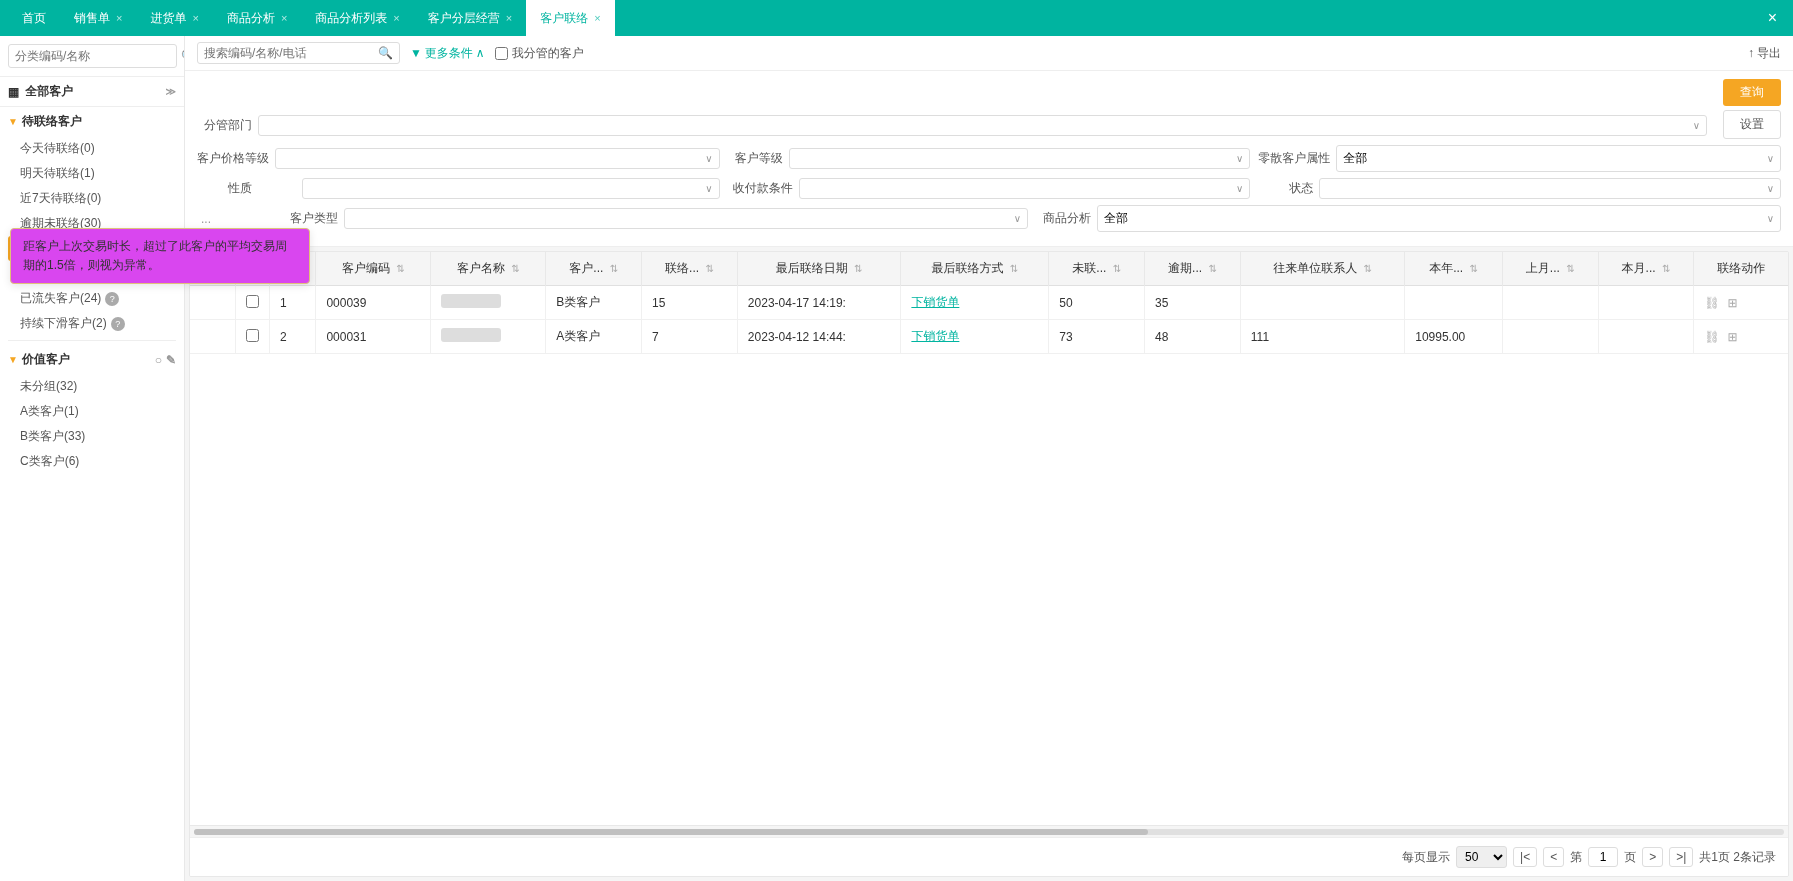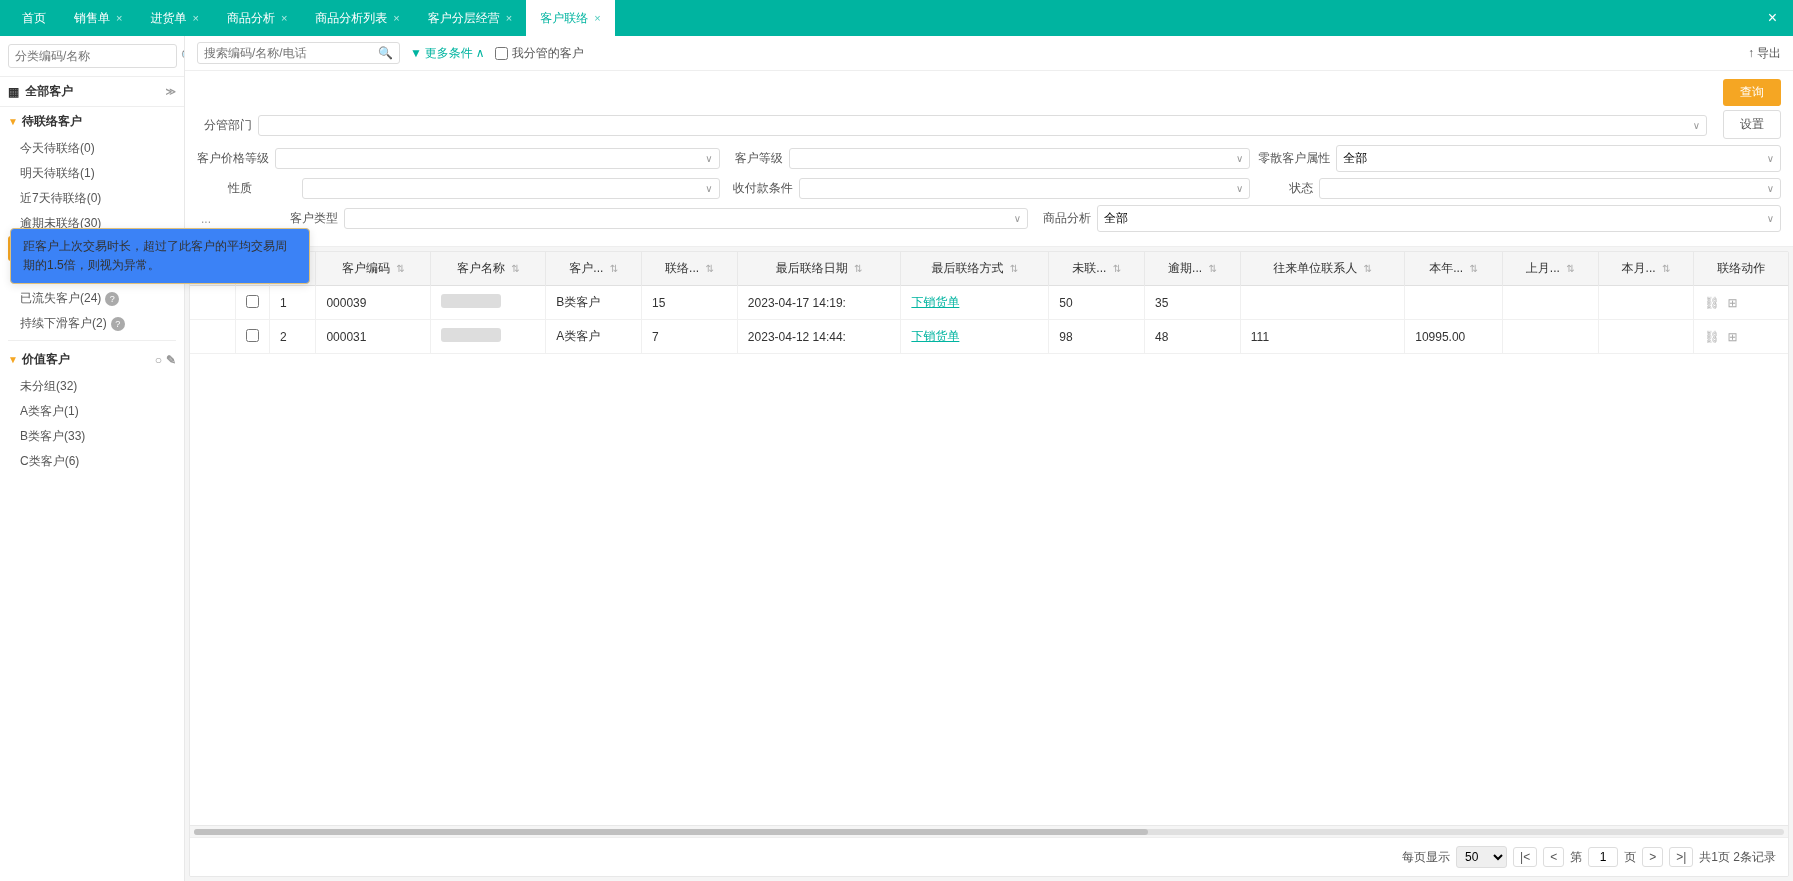--- a/index.html
+++ b/index.html
@@ -24,21 +24,21 @@
     .sidebar-all .collapse-icon { margin-left: auto; color: #999; font-size: 10px; }
     .sidebar-group-title { display: flex; align-items: center; padding: 6px 8px; color: #333; font-weight: bold; cursor: pointer; }
     .sidebar-group-title .triangle { margin-right: 4px; color: #f5a623; font-size: 10px; }
     .sidebar-item { padding: 4px 8px 4px 20px; cursor: pointer; color: #555; display: flex; align-items: center; }
     .sidebar-item.active { background: #f5a623; color: #fff; border-radius: 3px; }
     .sidebar-divider { height: 1px; background: #eee; margin: 4px 8px; }
     .sidebar-value-group { display: flex; align-items: center; padding: 6px 8px; color: #333; font-weight: bold; }
     .sidebar-value-group .edit-icons { margin-left: auto; display: flex; gap: 4px; color: #999; cursor: pointer; }
 
     
-    .tooltip-box { position: absolute; top: 228px; left: 10px; background: #3b82f6; border: 1px solid #e0c07a; border-radius: 4px; padding: 8px 12px; font-size: 12px; color: #333; max-width: 300px; z-index: 100; box-shadow: 0 2px 8px rgba(0,0,0,0.1); line-height: 1.6; }
+    .tooltip-box { position: absolute; top: 228px; left: 10px; background: #d946ef; border: 1px solid #e0c07a; border-radius: 4px; padding: 8px 12px; font-size: 12px; color: #333; max-width: 300px; z-index: 100; box-shadow: 0 2px 8px rgba(0,0,0,0.1); line-height: 1.6; }
 
     
     .content { flex: 1; display: flex; flex-direction: column; overflow: hidden; background: #f5f5f5; }
 
     
     .filter-bar { background: #fff; padding: 6px 12px; display: flex; align-items: center; border-bottom: 1px solid #eee; gap: 10px; flex-wrap: wrap; }
     .search-input-wrap { display: flex; align-items: center; border: 1px solid #ddd; border-radius: 3px; padding: 3px 6px; background: #fff; }
     .search-input-wrap input { border: none; outline: none; font-size: 12px; width: 160px; color: #333; }
     .search-icon { color: #00b4a0; cursor: pointer; margin-left: 4px; }
     .more-filter-btn { display: flex; align-items: center; color: #00b4a0; cursor: pointer; gap: 3px; }
@@ -404,21 +404,21 @@
               <td>000031</td>
               <td>
                 <span class="blurred-name"></span>
               </td>
               <td>A类客户</td>
               <td>7</td>
               <td>2023-04-12 14:44:</td>
               <td>
                 <span class="link-text">下销货单</span>
               </td>
-              <td>98</td>
+              <td>73</td>
               <td>48</td>
               <td>111</td>
               <td>10995.00</td>
               <td></td>
               <td></td>
               <td>
                 <div class="action-icons">
                   <span style="color:#aaa; cursor:pointer;">⛓</span>
                   <span style="color:#aaa; cursor:pointer;">⊞</span>
                 </div>

